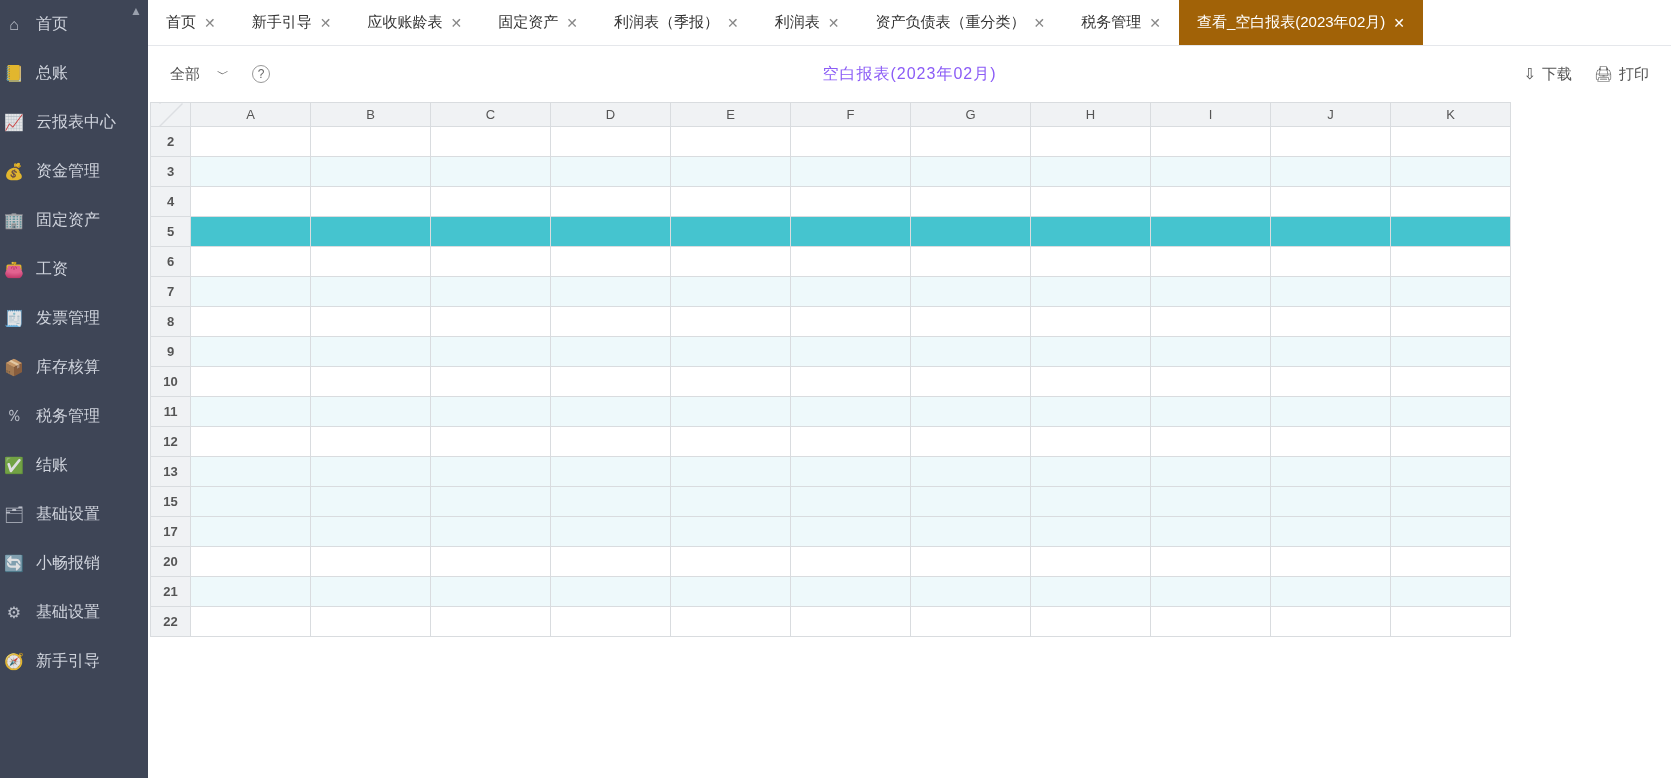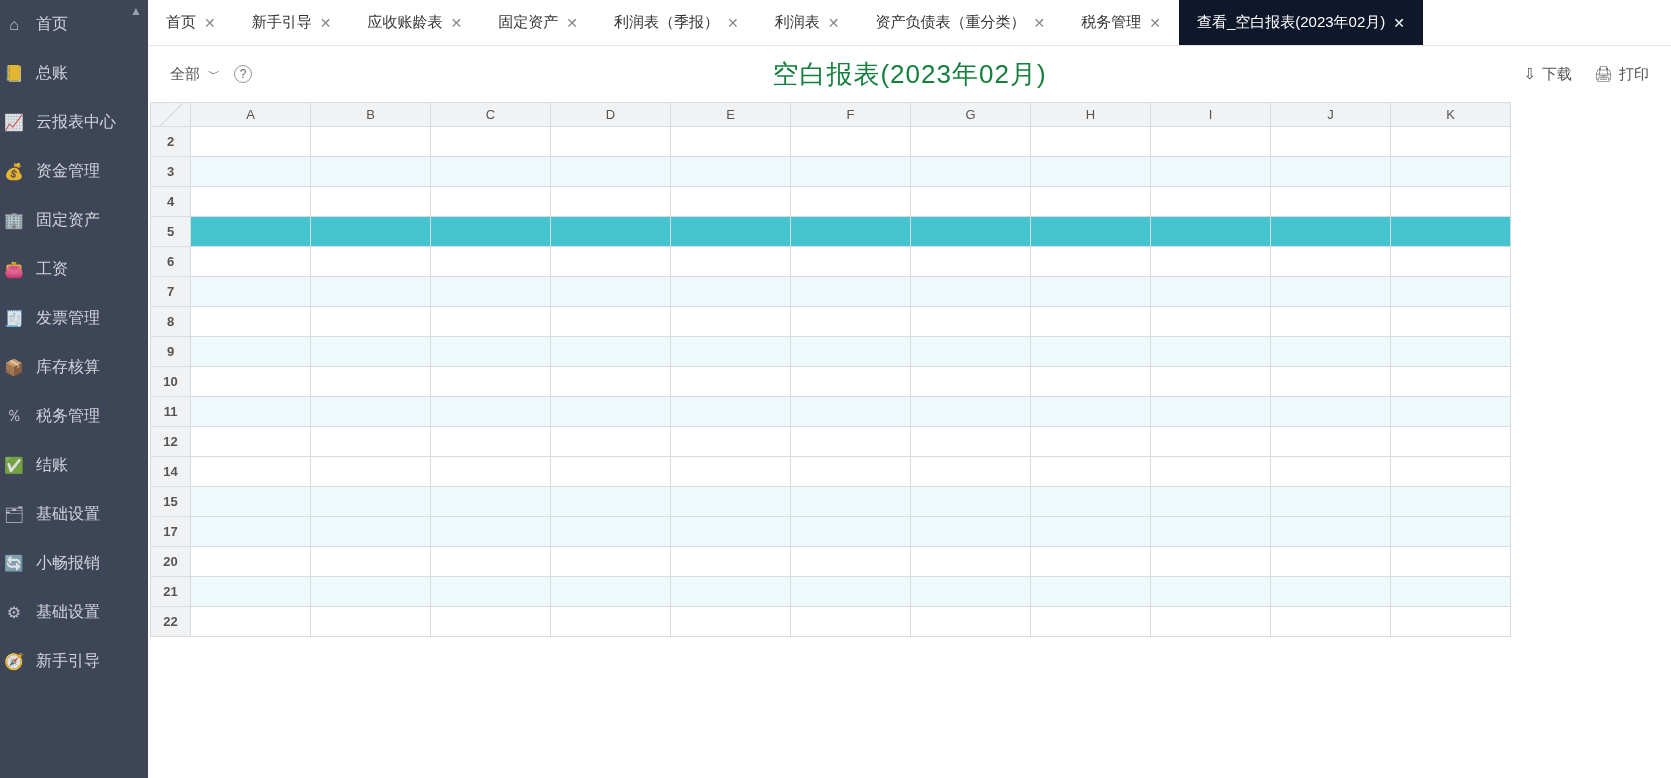--- a/index.html
+++ b/index.html
@@ -6,27 +6,27 @@
 html,body { height:100%; overflow:hidden; background:#fff; }
 .app { display:flex; height:100vh; width:100vw; }
 .sidebar { width:148px; background:#3e4556; color:#cfd3dc; flex-shrink:0; display:flex; flex-direction:column; position:relative; }
 .sidebar .arrow-up { position:absolute; top:4px; right:6px; font-size:12px; color:#9aa0ad; }
 .sidebar-item { display:flex; align-items:center; gap:12px; padding:14px 16px 14px 4px; font-size:16px; cursor:pointer; }
 .sidebar .icon { width:20px; text-align:center; font-size:16px; opacity:.85; }
 .main { flex:1; display:flex; flex-direction:column; min-width:0; }
 .tabs { display:flex; align-items:stretch; height:46px; border-bottom:1px solid #e5e7eb; background:#fff; overflow:hidden; }
 .tab { display:flex; align-items:center; gap:8px; padding:0 18px; font-size:15px; color:#333; cursor:pointer; white-space:nowrap; }
 .tab .close { font-size:14px; color:#888; }
-.tab.active { background:#0f172a; color:#fff; }
+.tab.active { background:#a16207; color:#fff; }
 .tab.active .close { color:#fff; }
 .toolbar { display:flex; align-items:center; height:56px; padding:0 22px; position:relative; }
-.filter { display:flex; align-items:center; gap:8px; font-size:15px; color:#555; cursor:pointer; }
+.filter { display:flex; align-items:center; gap:17px; font-size:15px; color:#555; cursor:pointer; }
 .filter .caret { font-size:12px; color:#555; }
 .filter .help { display:inline-flex; width:18px; height:18px; border:1px solid #999; border-radius:50%; align-items:center; justify-content:center; font-size:12px; color:#666; margin-left:6px; }
-.title { position:absolute; left:50%; transform:translateX(-50%); font-size:26px; color:#15803d; letter-spacing:1px; }
+.title { position:absolute; left:50%; transform:translateX(-50%); font-size:16px; color:#8b5cf6; letter-spacing:1px; }
 .actions { margin-left:auto; display:flex; gap:22px; font-size:15px; color:#555; }
 .action { display:flex; align-items:center; gap:6px; cursor:pointer; }
 .sheet { flex:1; overflow:auto; padding-left:2px; }
 table { border-collapse:collapse; table-layout:fixed; }
 th,td { border:1px solid #d9dcdf; font-size:13px; color:#555; text-align:center; background:#fff; }
 thead th { background:#f0f2f4; height:24px; font-weight:400; }
 .corner { width:40px; background:linear-gradient(135deg,#f0f2f4 49%,#c7cbd0 50%,#f0f2f4 51%); }
 .rowhdr { width:40px; background:#f0f2f4; height:30px; }
 .colA th:not(.corner):not(.rowhdr){ width:120px; }
 tr.alt td { background:#eef9fb; }
@@ -321,22 +321,22 @@
               <td></td>
               <td></td>
               <td></td>
               <td></td>
               <td></td>
               <td></td>
               <td></td>
               <td></td>
               <td></td>
             </tr>
-            <tr class="">
-              <th class="rowhdr">14</th>
+            <tr class="alt">
+              <th class="rowhdr">13</th>
               <td></td>
               <td></td>
               <td></td>
               <td></td>
               <td></td>
               <td></td>
               <td></td>
               <td></td>
               <td></td>
               <td></td>

